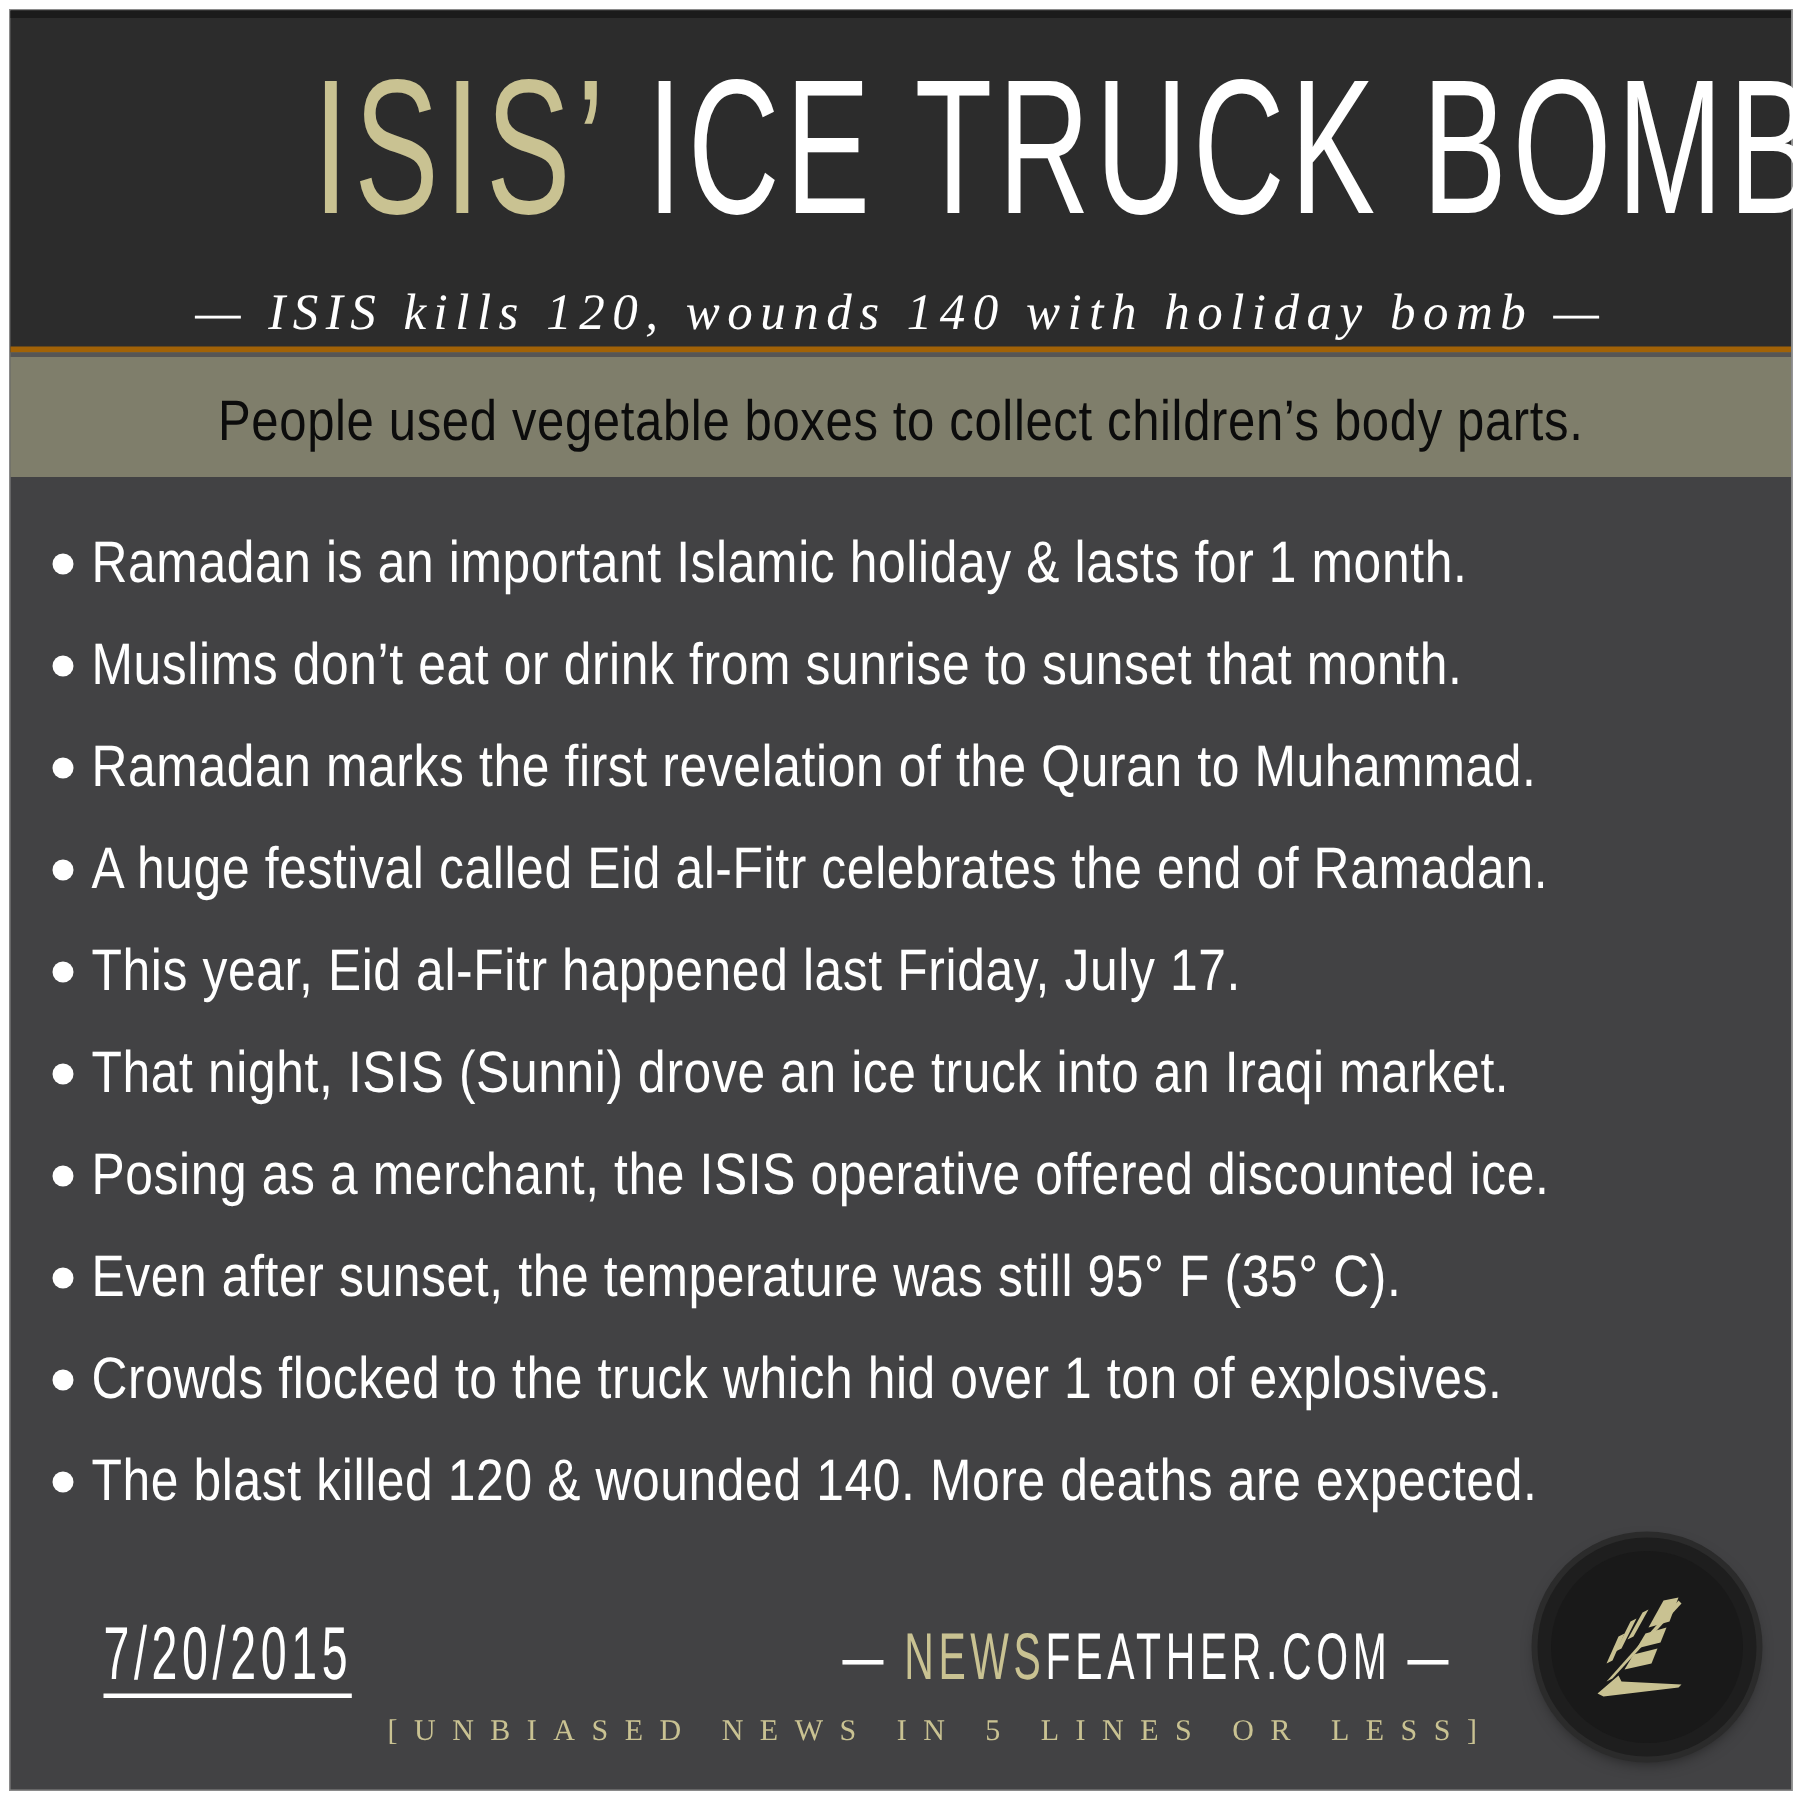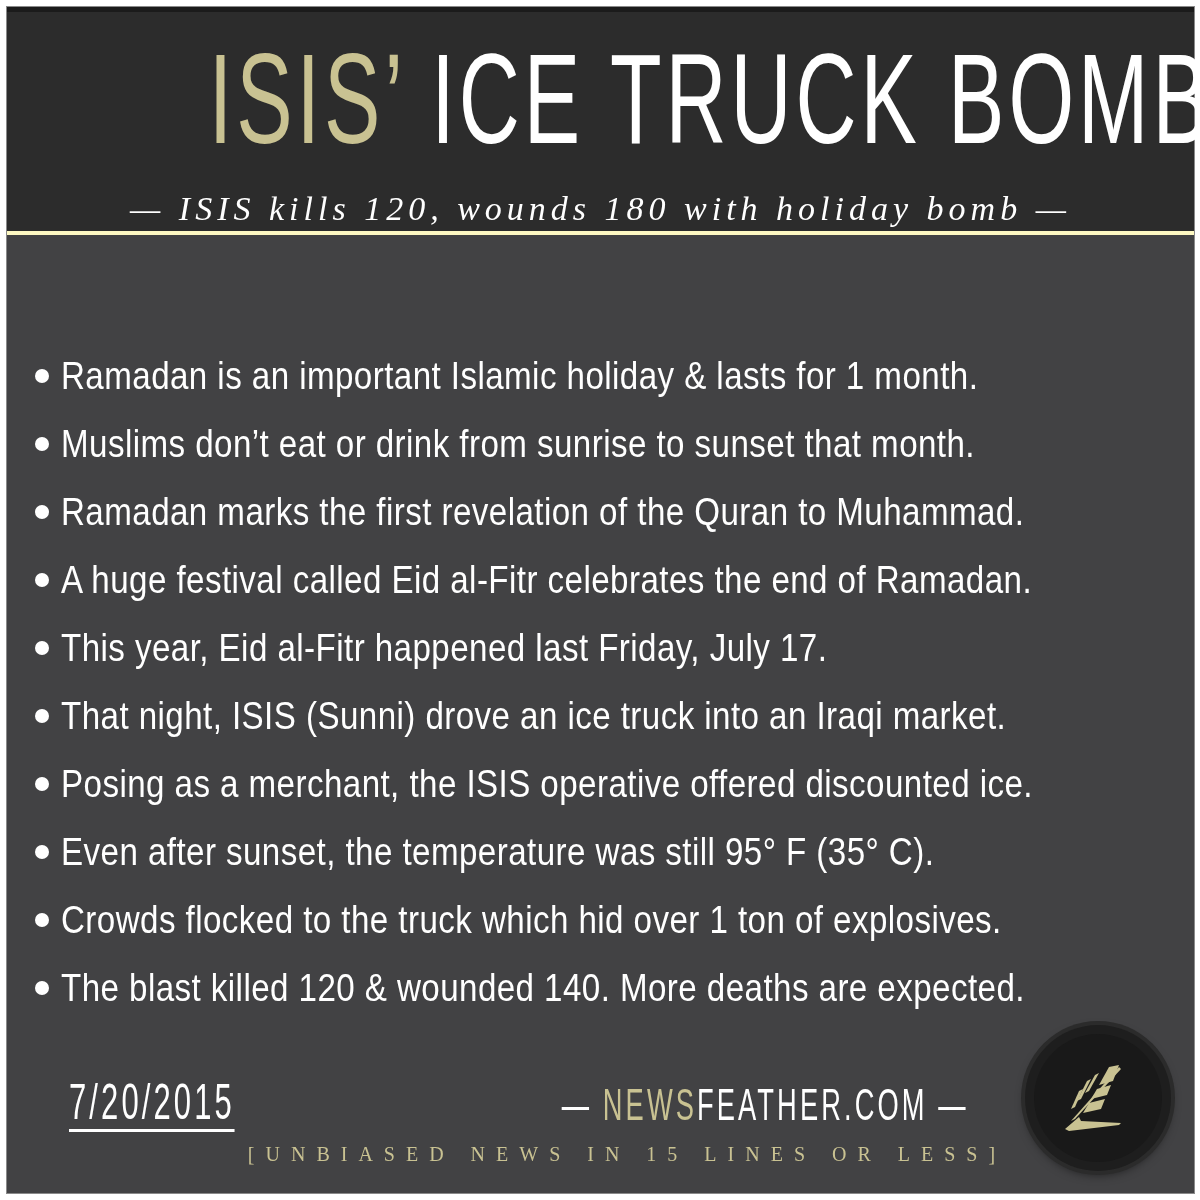--- a/index.html
+++ b/index.html
@@ -5,21 +5,21 @@
     * { box-sizing: border-box; margin: 0; padding: 0; }
     html, body { width: 1200px; height: 1200px; background: #ffffff; overflow: hidden; }
     .frame {
       position: absolute; left: 6px; top: 6px; width: 1189px; height: 1188px;
       background: #424244; border: 1px solid #8a8a8a;
     }
     .header {
       position: absolute; left: 0; top: 0; width: 100%; height: 228px;
       background: #2c2c2c;
       border-top: 5px solid #1b1b1b;
-      border-bottom: 4px solid #fef9c3;
+      border-bottom: 4px solid #a16207;
     }
     .title {
       position: absolute; left: 0; top: 22px; width: 100%; text-align: center;
       font-family: "Liberation Sans Narrow", "Liberation Sans", sans-serif;
       font-size: 128px; line-height: 130px; letter-spacing: 6px;
       color: #ffffff; transform: scaleX(0.66); transform-origin: center top;
       white-space: nowrap;
     }
     .title .accent { color: #c9c292; }
     .subtitle {
@@ -85,23 +85,26 @@
   </style>
 </head>
 <body>
 
 <div class="frame">
 
   <div class="header">
     <div class="title">
       <span class="accent">ISIS’</span><span> ICE TRUCK BOMB</span>
     </div>
-    <div class="subtitle">— ISIS kills 120, wounds 180 with holiday bomb —</div>
+    <div class="subtitle">— ISIS kills 120, wounds 140 with holiday bomb —</div>
   </div>
 
+  <div class="callout">
+    <div class="callout-text">People used vegetable boxes to collect children’s body parts.</div>
+  </div>
 
   <div class="bullets">
     <div class="bullet">
         <span class="dot"></span>
         <span class="text">Ramadan is an important Islamic holiday &amp; lasts for 1 month.</span>
       </div>
     <div class="bullet">
         <span class="dot"></span>
         <span class="text">Muslims don’t eat or drink from sunrise to sunset that month.</span>
       </div>
@@ -140,21 +143,21 @@
   </div>
 
   <div class="date">7/20/2015</div>
 
   <div class="site">
     <span class="inner">
       <span>— </span><span class="accent">NEWS</span><span>FEATHER.COM</span><span> —</span>
     </span>
   </div>
 
-  <div class="tagline">[UNBIASED NEWS IN 15 LINES OR LESS]</div>
+  <div class="tagline">[UNBIASED NEWS IN 5 LINES OR LESS]</div>
 
   <div class="logo">
     <div class="logo-inner">
       <svg width="74" height="74" viewBox="0 0 74 74">
         <g fill="#c9c292">
           <polygon points="48,6 58,4 52,20 38,24"></polygon>
           <polygon points="36,28 50,24 46,34 30,38"></polygon>
           <polygon points="28,42 44,38 40,48 22,52"></polygon>
           <polygon points="34,14 38,12 28,30 24,32"></polygon>
           <polygon points="26,20 30,18 20,38 16,40"></polygon>

